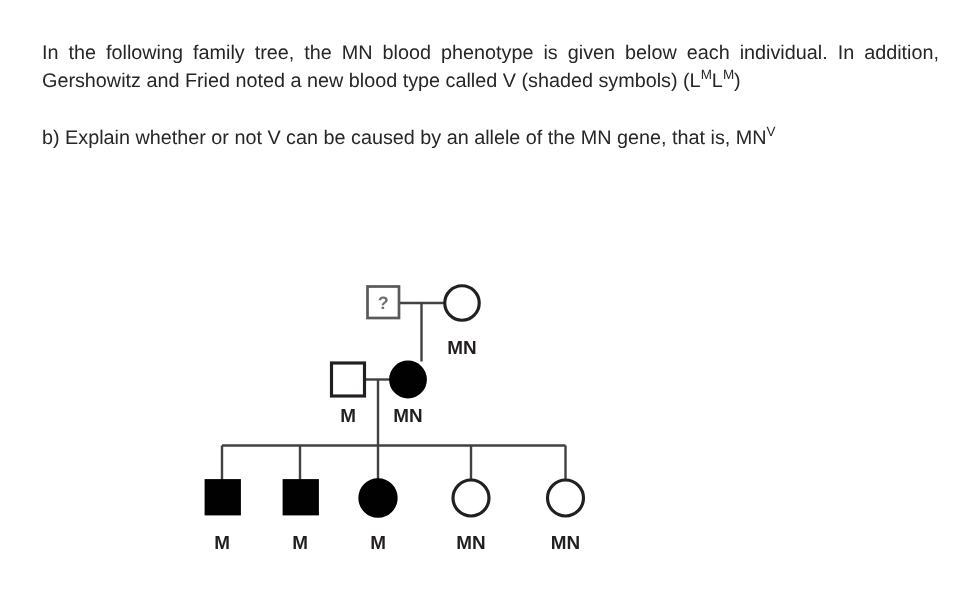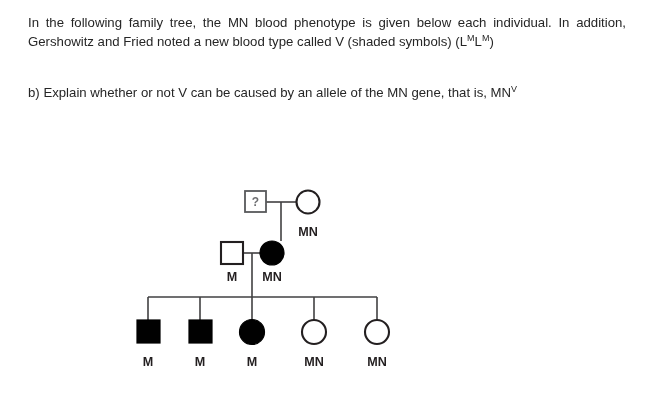--- a/index.html
+++ b/index.html
@@ -13,34 +13,34 @@
     position: relative;
     overflow: hidden;
     font-family: "Liberation Sans", sans-serif;
     color: #231f20;
   }
 
   
   #question-text {
     position: absolute;
     left: 28px;
-    top: 0;
+    top: 12px;
     width: 598px;
   }
   .para {
     font-size: 13.2px;
     line-height: 19px;
     color: #262626;
   }
   .para.justified {
     text-align: justify;
     text-align-last: left;
   }
   .para.gap-a { margin-top: 19px; }
-  .para.gap-b { margin-top: 32px; }
+  .para.gap-b { margin-top: 19px; }
   sup {
     font-size: 0.68em;
     vertical-align: super;
     line-height: 0;
   }
 
   
   #pedigree {
     position: absolute;
     left: 0;

